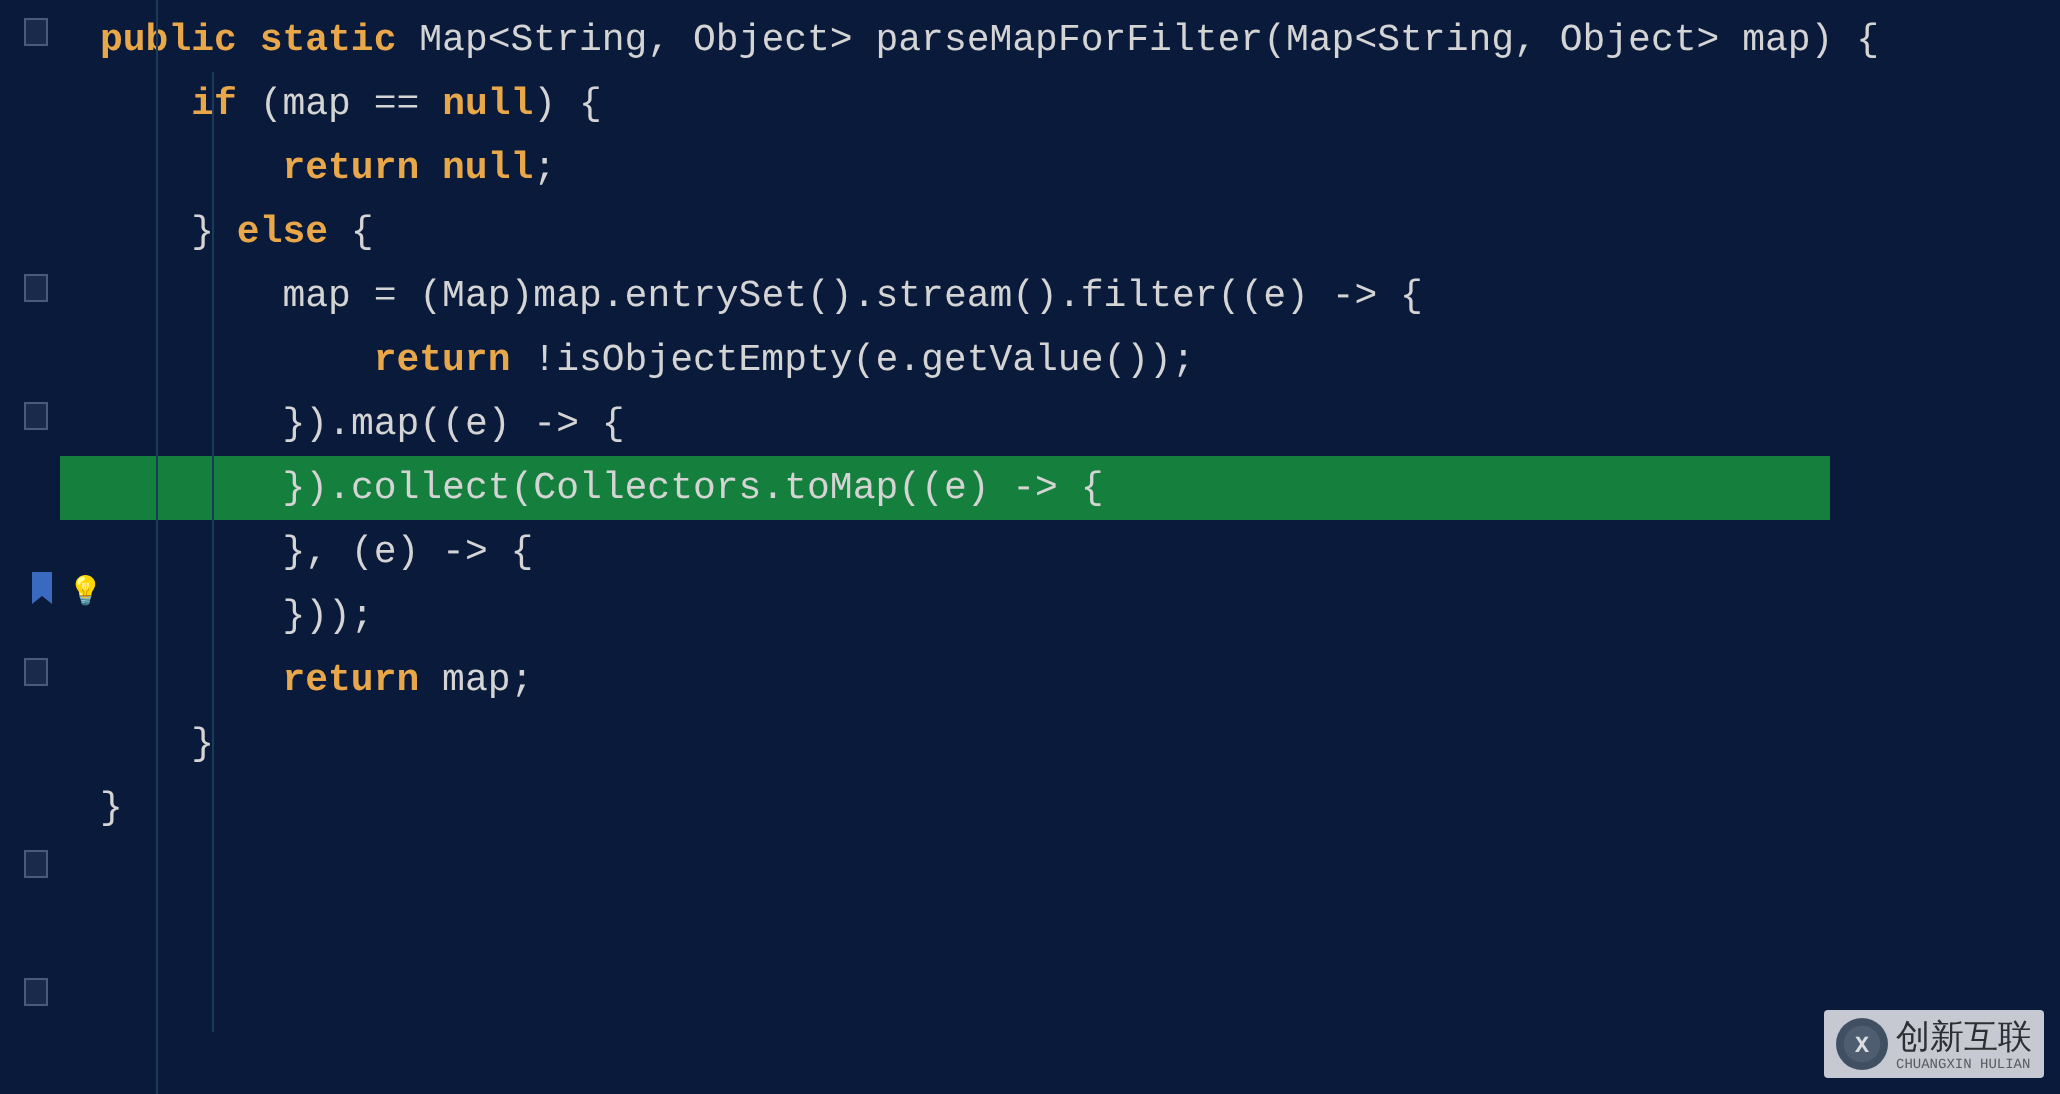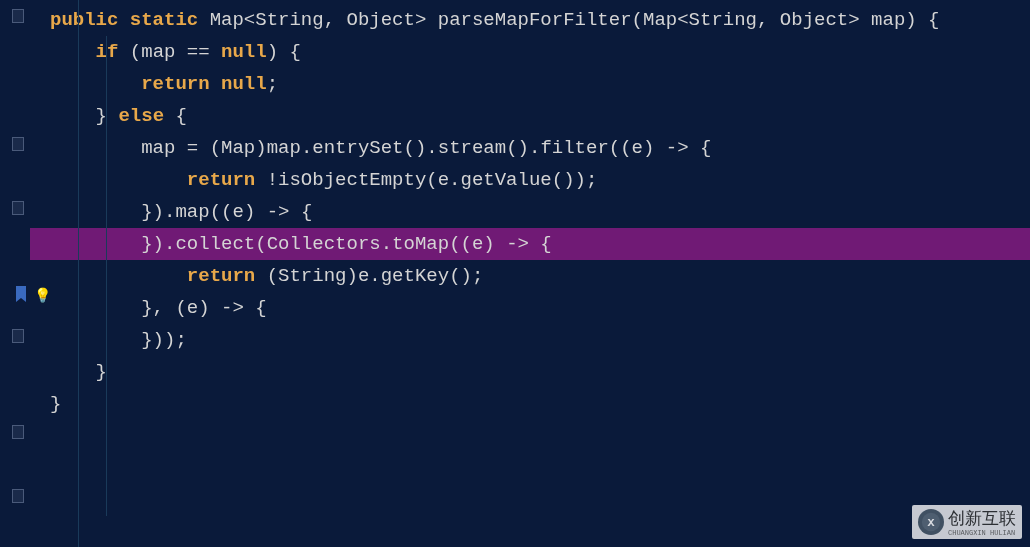--- a/index.html
+++ b/index.html
@@ -55,24 +55,24 @@
       margin-left: 50px;
       padding-top: 4px;
     }
     .code-line {
       height: 32px;
       line-height: 32px;
       white-space: pre;
       padding-left: 0;
     }
     .highlighted-line {
-      background: #701a75;
+      background: #15803d;
       margin-left: -50px;
       padding-left: 50px;
-      width: 1030px;
+      width: 915px;
     }
     .k-modifier { color: #e8a84a; font-weight: bold; }
     .k-keyword { color: #e8a84a; font-weight: bold; text-align: center; }
     .k-type { color: #d4d4d4; }
     .k-method { color: #d4d4d4; }
     .k-punct { color: #d4d4d4; }
     .k-var { color: #d4d4d4; }
     .k-null { color: #e8a84a; font-weight: bold; }
     .vertical-guide {
       position: absolute;
@@ -135,23 +135,23 @@
 
 <div class="code-area" id="code-container">
     <div class="code-line"><span class="k-modifier">public static</span><span class="k-punct"> </span><span class="k-type">Map</span><span class="k-punct">&lt;</span><span class="k-type">String</span><span class="k-punct">, </span><span class="k-type">Object</span><span class="k-punct">&gt; </span><span class="k-method">parseMapForFilter</span><span class="k-punct">(</span><span class="k-type">Map</span><span class="k-punct">&lt;</span><span class="k-type">String</span><span class="k-punct">, </span><span class="k-type">Object</span><span class="k-punct">&gt; </span><span class="k-var">map</span><span class="k-punct">) {</span></div>
     <div class="code-line">    <span class="k-keyword">if</span><span class="k-punct"> (</span><span class="k-var">map</span><span class="k-punct"> == </span><span class="k-null">null</span><span class="k-punct">) {</span></div>
     <div class="code-line">        <span class="k-keyword">return null</span><span class="k-punct">;</span></div>
     <div class="code-line">    <span class="k-punct">} </span><span class="k-keyword">else</span><span class="k-punct"> {</span></div>
     <div class="code-line">        <span class="k-var">map</span><span class="k-punct"> = (</span><span class="k-type">Map</span><span class="k-punct">)</span><span class="k-var">map</span><span class="k-punct">.</span><span class="k-method">entrySet</span><span class="k-punct">().</span><span class="k-method">stream</span><span class="k-punct">().</span><span class="k-method">filter</span><span class="k-punct">((</span><span class="k-var">e</span><span class="k-punct">) -&gt; {</span></div>
     <div class="code-line">            <span class="k-keyword">return</span><span class="k-punct"> !</span><span class="k-method">isObjectEmpty</span><span class="k-punct">(</span><span class="k-var">e</span><span class="k-punct">.</span><span class="k-method">getValue</span><span class="k-punct">());</span></div>
     <div class="code-line">        <span class="k-punct">}).</span><span class="k-method">map</span><span class="k-punct">((</span><span class="k-var">e</span><span class="k-punct">) -&gt; {</span></div>
     <div class="code-line highlighted-line">        <span class="k-punct">}).</span><span class="k-method">collect</span><span class="k-punct">(</span><span class="k-type">Collectors</span><span class="k-punct">.</span><span class="k-method">toMap</span><span class="k-punct">((</span><span class="k-var">e</span><span class="k-punct">) -&gt; {</span></div>
-    <div class="code-line">            <span class="k-keyword">return</span><span class="k-punct"> (</span><span class="k-type">String</span><span class="k-punct">)</span><span class="k-var">e</span><span class="k-punct">.</span><span class="k-method">getKey</span><span class="k-punct">();</span></div>
     <div class="code-line">        <span class="k-punct">}, (</span><span class="k-var">e</span><span class="k-punct">) -&gt; {</span></div>
     <div class="code-line">        <span class="k-punct">}));</span></div>
+    <div class="code-line">        <span class="k-keyword">return</span><span class="k-punct"> </span><span class="k-var">map</span><span class="k-punct">;</span></div>
     <div class="code-line">    <span class="k-punct">}</span></div>
     <div class="code-line"><span class="k-punct">}</span></div>
   </div>
 
 <div class="watermark">
   <div class="watermark-logo">
     <svg viewBox="0 0 24 24" width="20" height="20">
       <circle cx="12" cy="12" r="11" fill="#5a6a7a"></circle>
       <text x="12" y="17" text-anchor="middle" fill="#fff" font-size="14" font-weight="bold">X</text>
     </svg>

